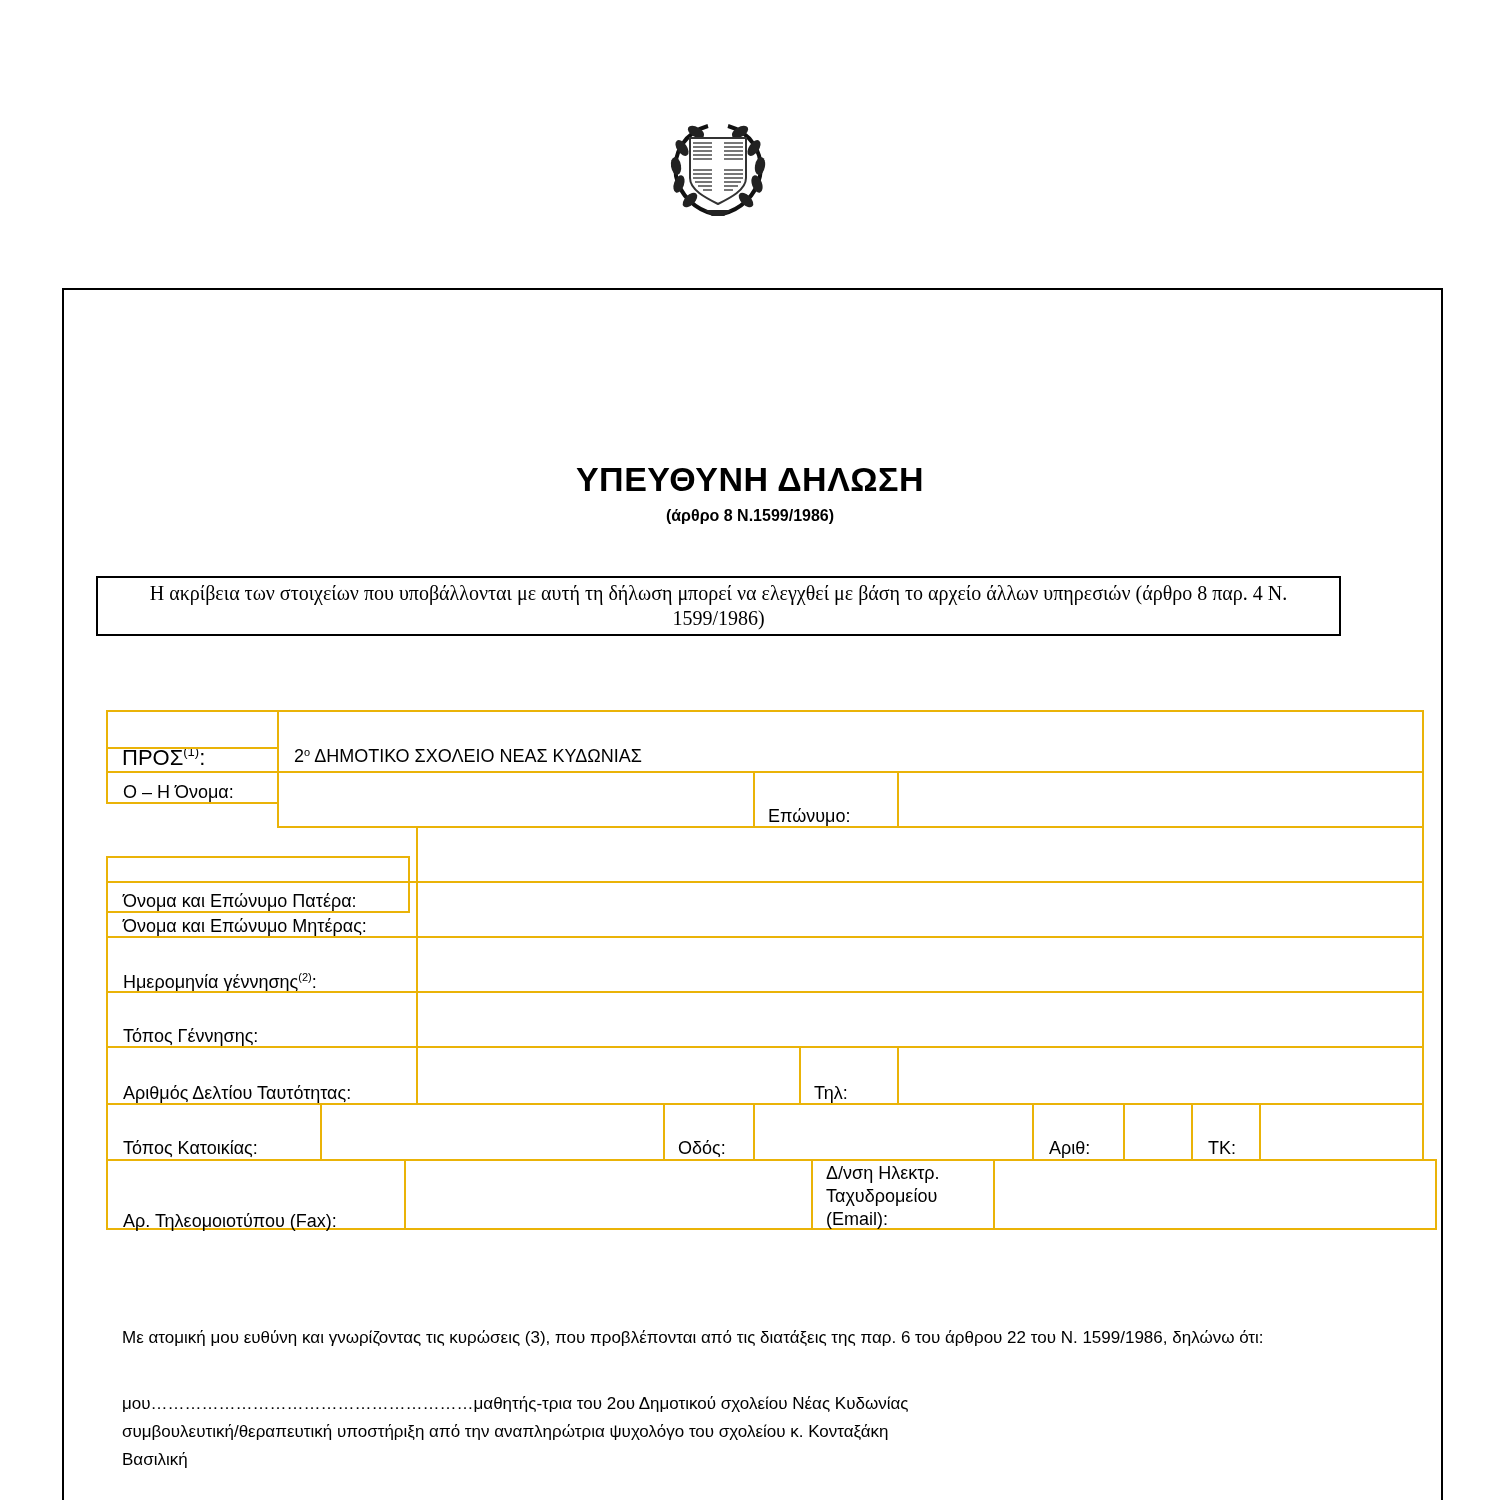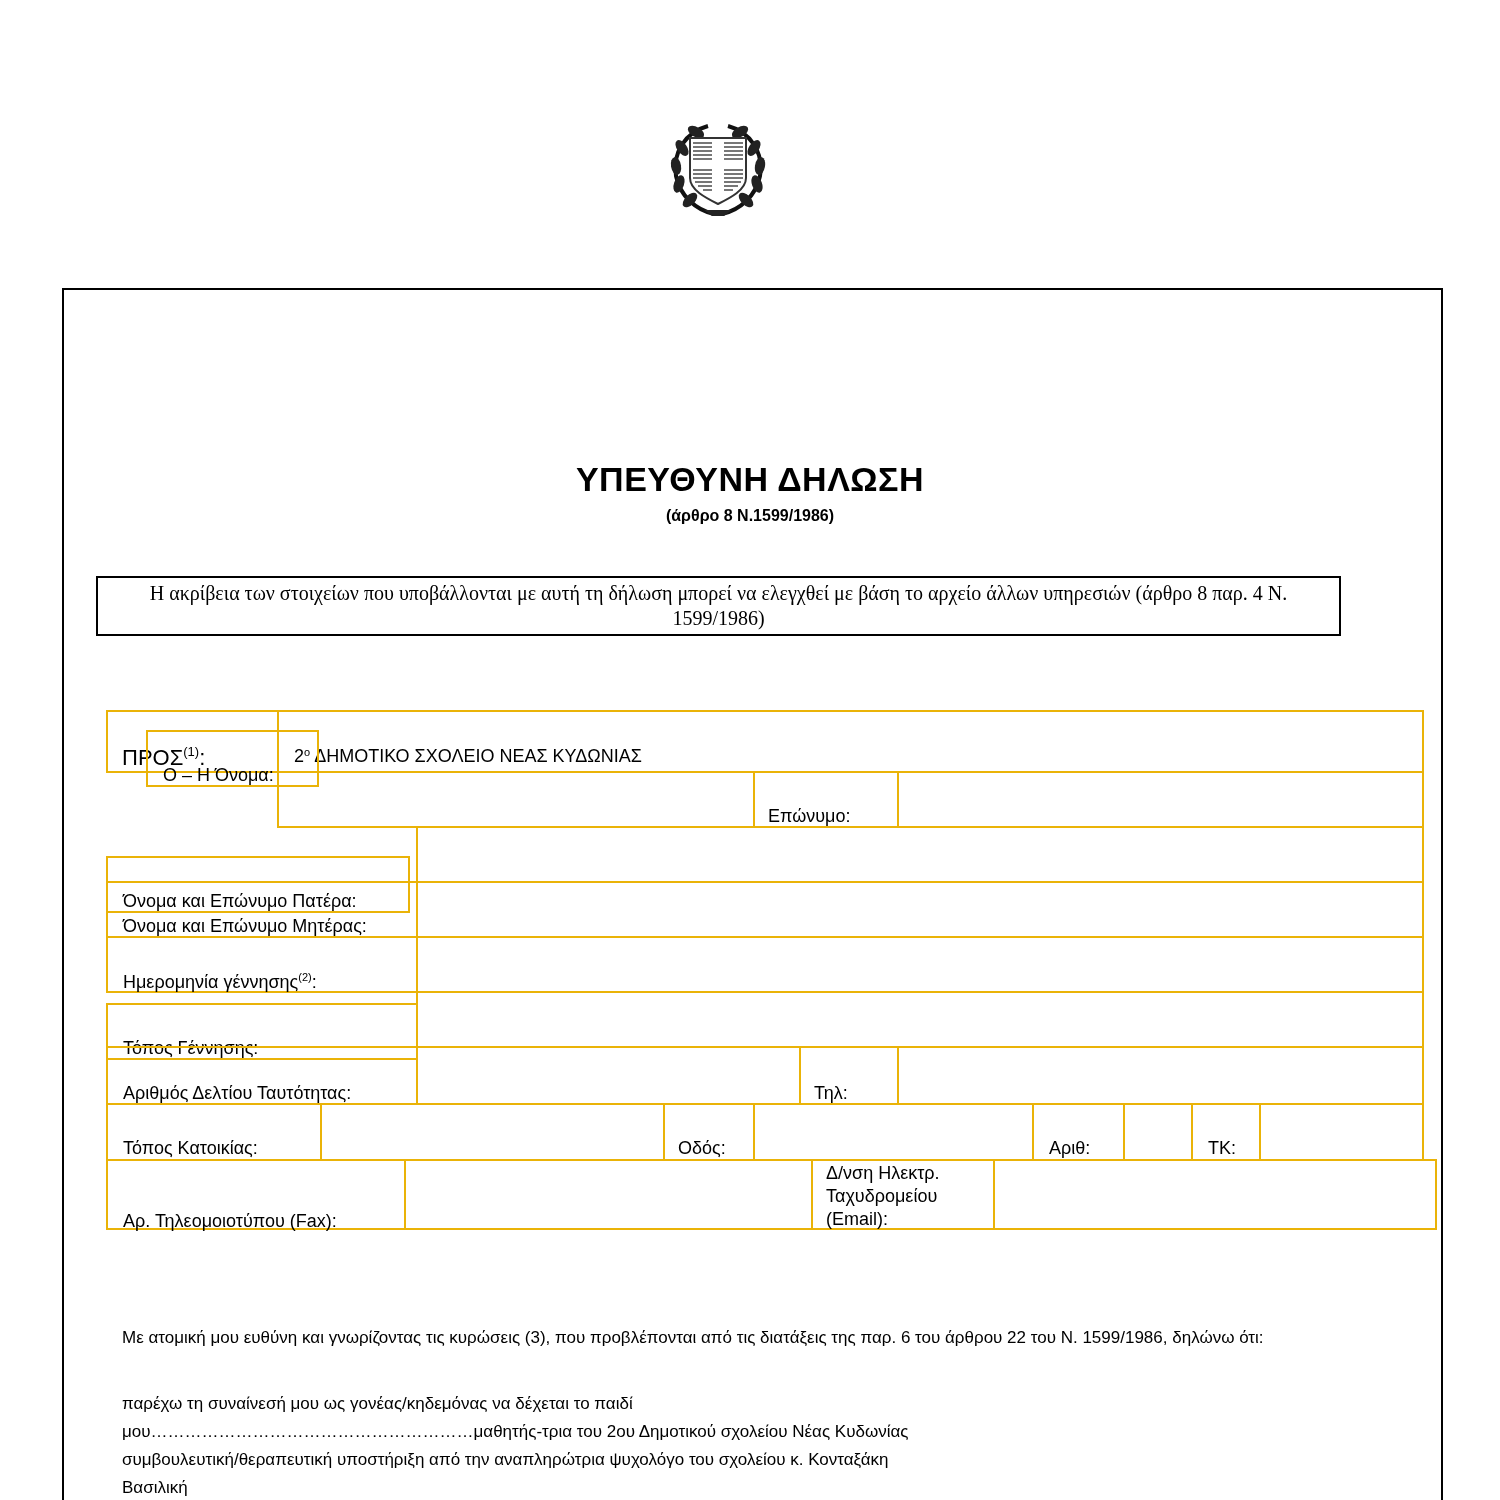--- a/index.html
+++ b/index.html
@@ -76,21 +76,21 @@
 
 <div class="notice">Η ακρίβεια των στοιχείων που υποβάλλονται με αυτή τη δήλωση μπορεί να ελεγχθεί με βάση το αρχείο άλλων υπηρεσιών (άρθρο 8 παρ. 4 Ν. 1599/1986)</div>
 
 <div class="cell" style="left:106px; top:710px; width:173px; height:63px;">
   <span class="lbl pros-lbl" style="left:14px; top:32px;"><span>ΠΡΟΣ</span><sup>(1)</sup><span>:</span></span>
 </div>
 <div class="cell" style="left:277px; top:710px; width:1147px; height:63px;">
   <span class="val" style="left:15px; top:34px;"><span>2</span><sup>ο</sup><span> ΔΗΜΟΤΙΚΟ ΣΧΟΛΕΙΟ ΝΕΑΣ ΚΥΔΩΝΙΑΣ</span></span>
 </div>
 
-<div class="cell" style="left:106px; top:730px; width:173px; height:57px;margin-left:40px;">
+<div class="cell" style="left:106px; top:747px; width:173px; height:57px;">
   <span class="lbl" style="left:15px; top:33px;">Ο – Η Όνομα:</span>
 </div>
 <div class="cell" style="left:277px; top:771px; width:478px; height:57px;"></div>
 <div class="cell" style="left:753px; top:771px; width:146px; height:57px;">
   <span class="lbl" style="left:13px; top:33px;">Επώνυμο:</span>
 </div>
 <div class="cell" style="left:897px; top:771px; width:527px; height:57px;"></div>
 
 <div class="cell" style="left:106px; top:856px; width:304px; height:57px;">
   <span class="lbl" style="left:15px; top:33px;">Όνομα και Επώνυμο Πατέρα:</span>
@@ -100,21 +100,21 @@
 <div class="cell" style="left:106px; top:881px; width:312px; height:57px;">
   <span class="lbl" style="left:15px; top:33px;">Όνομα και Επώνυμο Μητέρας:</span>
 </div>
 <div class="cell" style="left:416px; top:881px; width:1008px; height:57px;"></div>
 
 <div class="cell" style="left:106px; top:936px; width:312px; height:57px;">
   <span class="lbl" style="left:15px; top:33px;"><span>Ημερομηνία γέννησης</span><sup>(2)</sup><span>:</span></span>
 </div>
 <div class="cell" style="left:416px; top:936px; width:1008px; height:57px;"></div>
 
-<div class="cell" style="left:106px; top:991px; width:312px; height:57px;margin-top:12px;">
+<div class="cell" style="left:106px; top:991px; width:312px; height:57px;">
   <span class="lbl" style="left:15px; top:33px;">Τόπος Γέννησης:</span>
 </div>
 <div class="cell" style="left:416px; top:991px; width:1008px; height:57px;"></div>
 
 <div class="cell" style="left:106px; top:1046px; width:312px; height:59px;">
   <span class="lbl" style="left:15px; top:35px;">Αριθμός Δελτίου Ταυτότητας:</span>
 </div>
 <div class="cell" style="left:416px; top:1046px; width:385px; height:59px;"></div>
 <div class="cell" style="left:799px; top:1046px; width:100px; height:59px;">
   <span class="lbl" style="left:13px; top:35px;">Τηλ:</span>
@@ -146,17 +146,16 @@
   <div class="email-lbl" style="left:13px; top:1px;">
     <div>Δ/νση Ηλεκτρ.</div>
     <div>Ταχυδρομείου</div>
     <div>(Email):</div>
   </div>
 </div>
 <div class="cell" style="left:993px; top:1159px; width:444px; height:71px;"></div>
 
 <div class="body-text" style="top:1324px;">Με ατομική μου ευθύνη και γνωρίζοντας τις κυρώσεις (3), που προβλέπονται από τις διατάξεις της παρ. 6 του άρθρου 22 του Ν. 1599/1986, δηλώνω ότι:</div>
 <div class="body-text" style="top:1390px;">
-  <div>παρέχω τη συναίνεσή μου ως γονέας/κηδεμόνας να δέχεται το παιδί</div>
   <div>μου…………………………………………………μαθητής-τρια του 2ου Δημοτικού σχολείου Νέας Κυδωνίας</div>
   <div>συμβουλευτική/θεραπευτική υποστήριξη από την αναπληρώτρια ψυχολόγο του σχολείου κ. Κονταξάκη</div>
   <div>Βασιλική</div>
 </div>
 
 </body></html>

